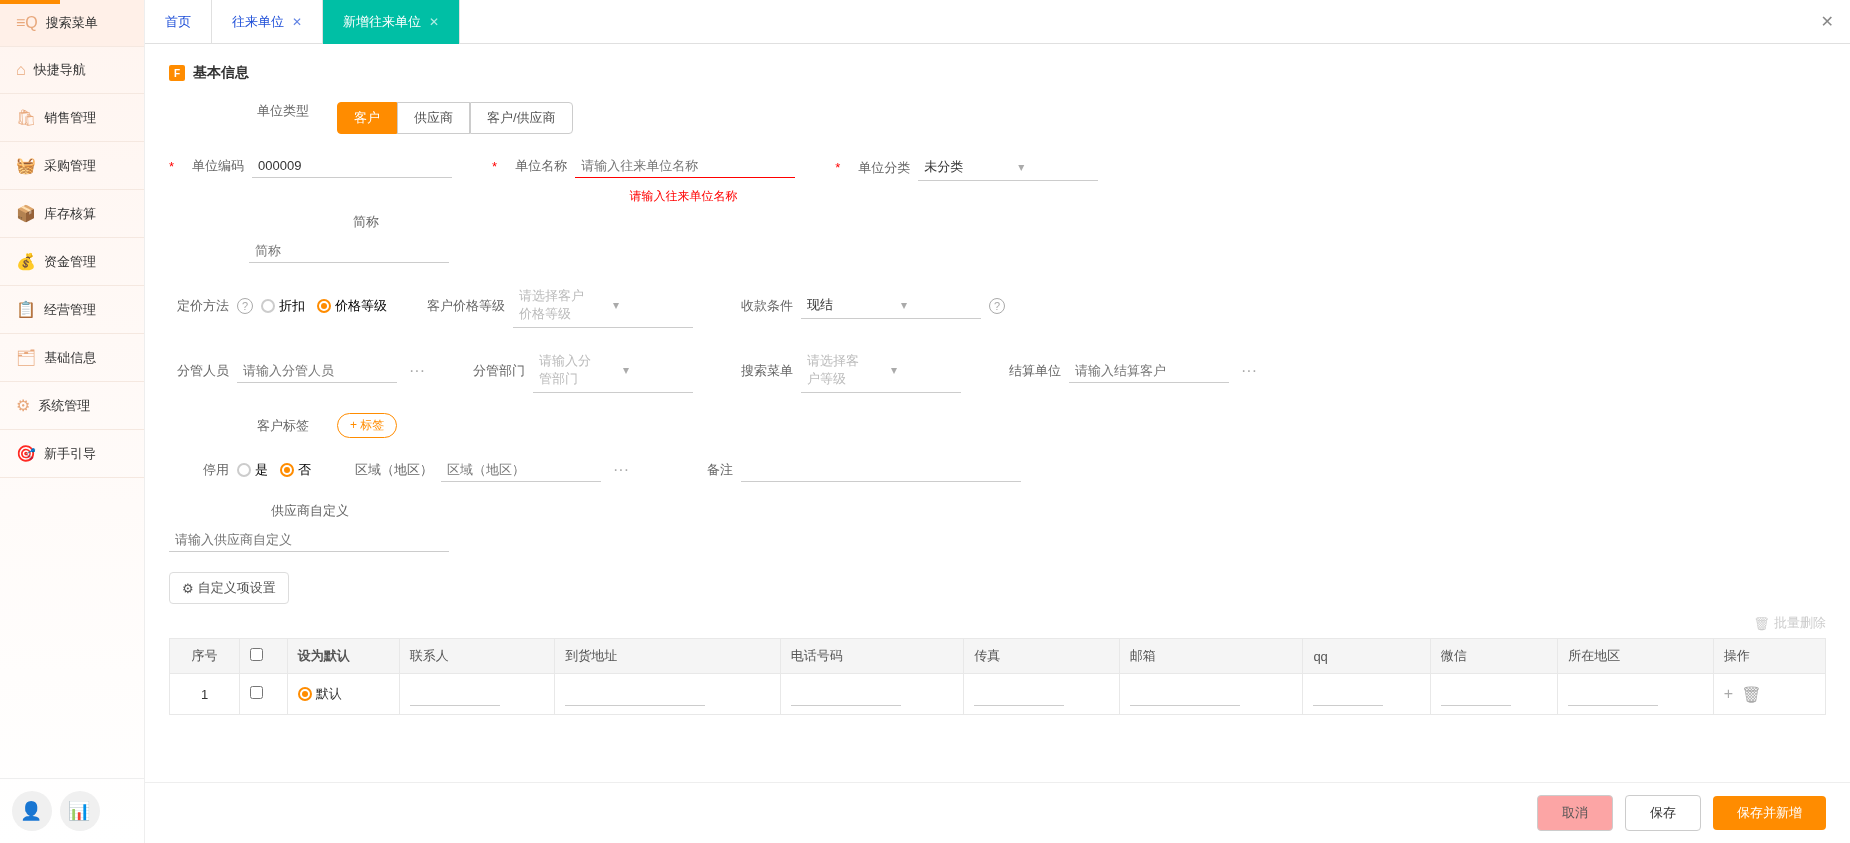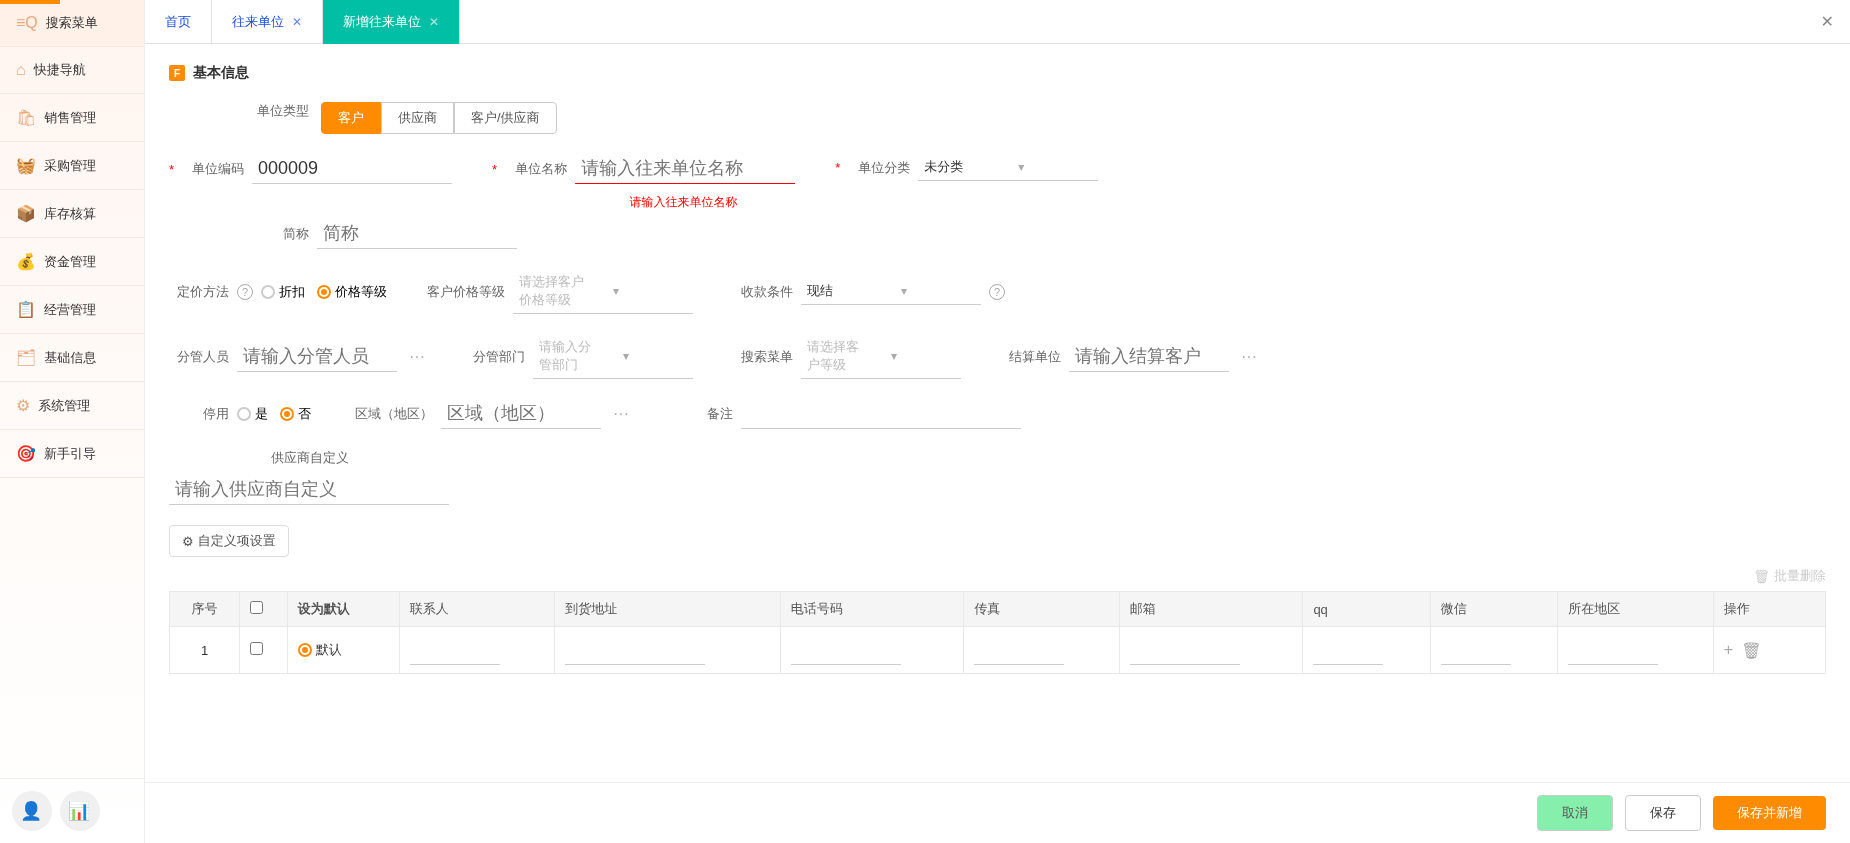--- a/index.html
+++ b/index.html
@@ -116,21 +116,21 @@
       justify-content: center;
       color: #fff;
       font-size: 10px;
     }
 
     .form-row {
       display: flex;
       align-items: flex-start;
       margin-bottom: 20px;
       flex-wrap: wrap;
-      gap: 0;
+      gap: 16px;
     }
 
     .form-field {
       display: flex;
       align-items: center;
       gap: 8px;
       flex-shrink: 0;
     }
 
     .form-label {
@@ -138,21 +138,21 @@
       white-space: nowrap;
       min-width: 60px;
       text-align: right;
     }
     .required-star { color: red; margin-right: 2px; }
 
     .form-input {
       border: none;
       border-bottom: 1px solid #ccc;
       padding: 4px 6px;
-      font-size: 18px;
+      font-size: 13px;
       outline: none;
       background: transparent;
       color: #333;
       width: 180px;
     }
     .form-input.error { border-bottom-color: red; }
 
     .error-msg {
       color: red;
       font-size: 12px;
@@ -303,21 +303,21 @@
       align-items: center;
       gap: 12px;
       padding: 12px 24px;
       border-top: 1px solid #eee;
       background: #fff;
       flex-shrink: 0;
     }
     .btn-cancel {
       padding: 8px 24px;
       border: 1px solid #ccc;
-      background: #86efac;
+      background: #fca5a5;
       border-radius: 4px;
       cursor: pointer;
       font-size: 13px;
       color: #555;
     }
     .btn-save {
       padding: 8px 24px;
       border: 1px solid #ccc;
       background: #fff;
       border-radius: 4px;
@@ -470,21 +470,21 @@
         <span class="required-star">*</span>
         <span class="form-label">单位分类</span>
         <div class="dropdown-field" style="min-width:180px;">
           <span style="color:#333;">未分类</span>
           <span class="chevron">▾</span>
         </div>
       </div>
     </div>
 
     <div class="form-row" style="margin-bottom:20px;">
-      <div class="form-field" style="margin-left:80px;">
+      <div class="form-field" style="margin-left:80px;flex-direction:column;">
         <span class="form-label">简称</span>
         <input class="form-input" placeholder="简称" style="width: 200px;">
       </div>
     </div>
 
     <div class="form-row" style="gap:40px; align-items:center;">
       <div class="form-field">
         <span class="form-label">定价方法</span>
         <span class="help-icon">?</span>
         <div class="radio-group">
@@ -535,20 +535,24 @@
           <span class="chevron">▾</span>
         </div>
       </div>
       <div class="form-field">
         <span class="form-label">结算单位</span>
         <input class="form-input" placeholder="请输入结算客户" style="width: 160px;">
         <span class="more-btn">···</span>
       </div>
     </div>
 
+    <div class="form-row" style="margin-top:16px; align-items:center;">
+      <span class="form-label" style="margin-right:12px; margin-left:80px;">客户标签</span>
+      <button class="tag-add">+ 标签</button>
+    </div>
 
     <div class="form-row" style="gap:44px; margin-top:16px; align-items:center;">
       <div class="form-field">
         <span class="form-label">停用</span>
         <div class="radio-group">
           <div class="radio-item">
             <div class="radio-circle"></div>
             <span>是</span>
           </div>
           <div class="radio-item">

